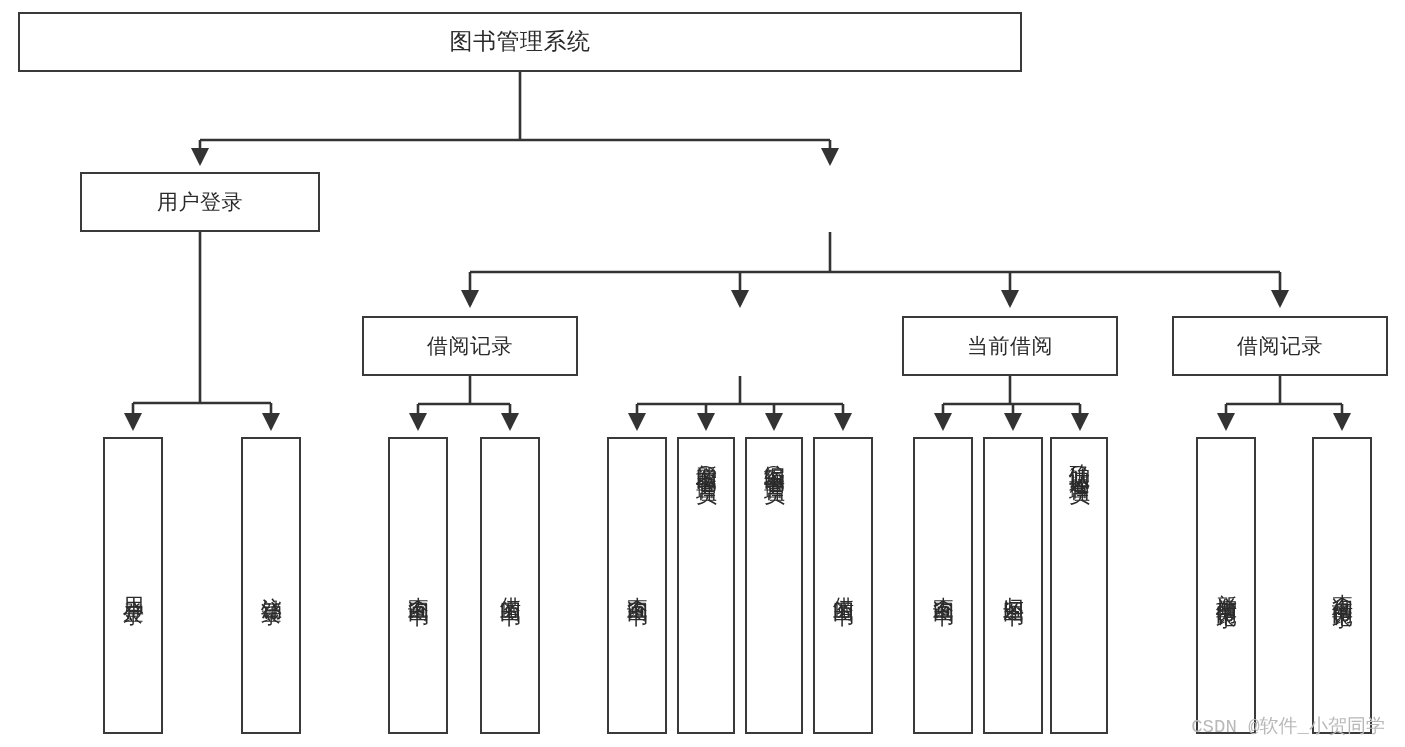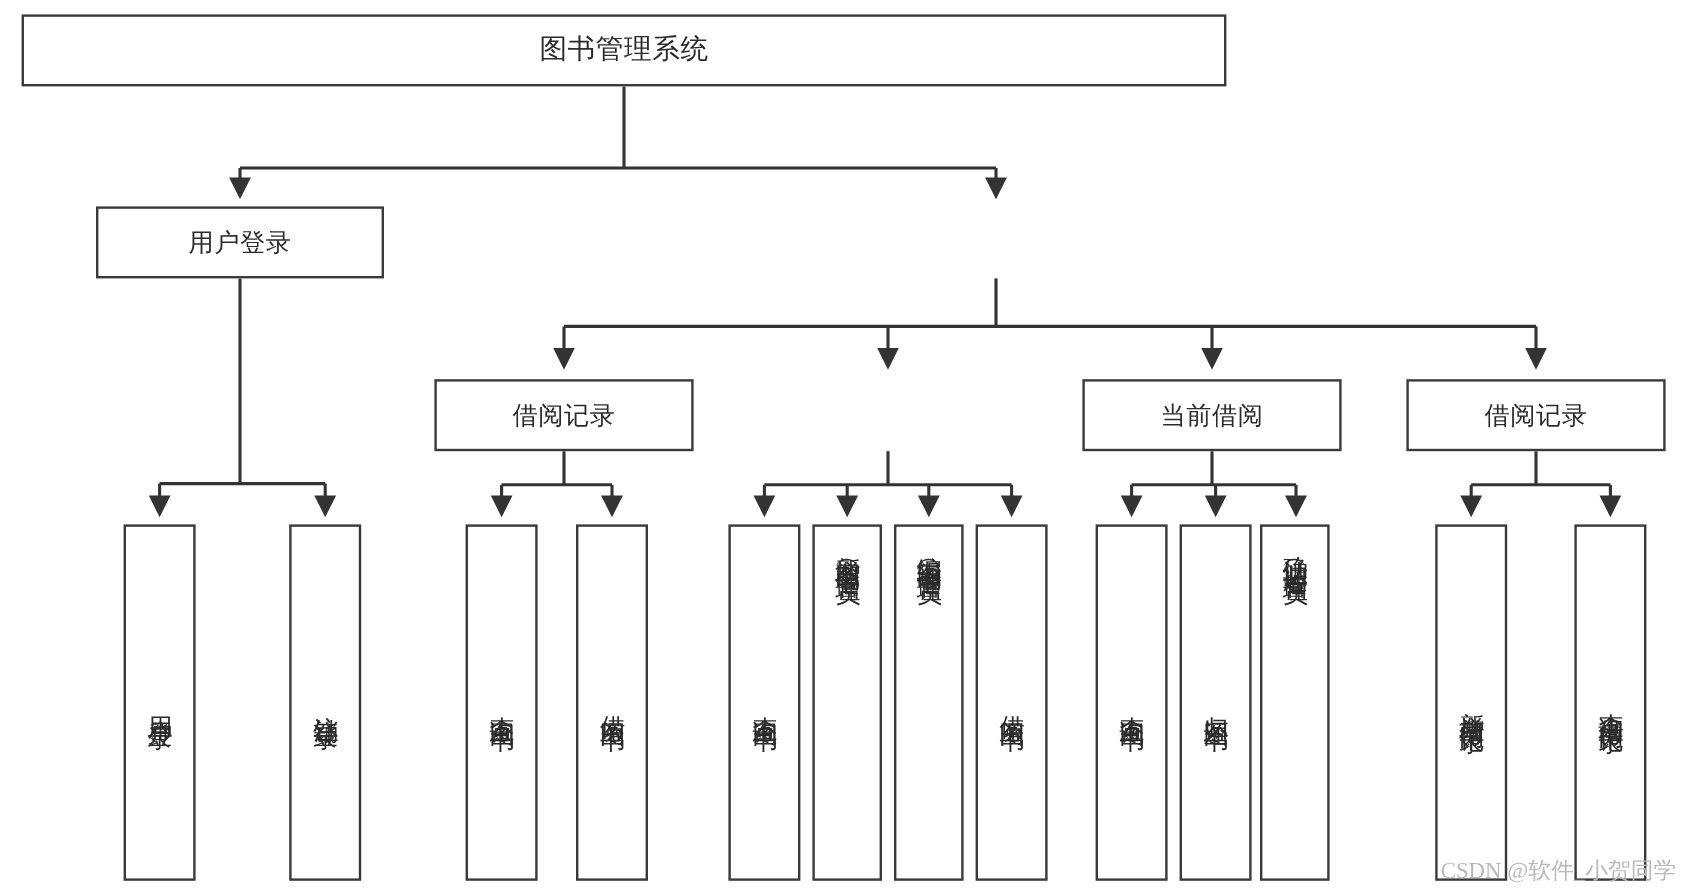--- a/index.html
+++ b/index.html
@@ -57,27 +57,27 @@
   .node.leaf .label {
     writing-mode: vertical-rl;
     text-orientation: upright;
     font-size: 21px;
     line-height: 1.0;
     letter-spacing: 3px;
     white-space: nowrap;
   }
   #watermark {
     position: absolute;
-    right: 8px;
+    right: 20px;
     bottom: 8px;
     font-size: 19px;
     color: #b9b9b9;
     z-index: 5;
     white-space: nowrap;
-    font-family: Liberation Serif, serif;
+    font-family: Liberation Mono, monospace;
   }
 </style>
 </head>
 <body>
 
 <div id="canvas">
 
   <svg class="edges" viewBox="0 0 1405 747">
     <defs>
       <marker id="arrow" viewBox="0 0 12 12" refX="10" refY="6" markerWidth="7" markerHeight="7" orient="auto-start-reverse">

